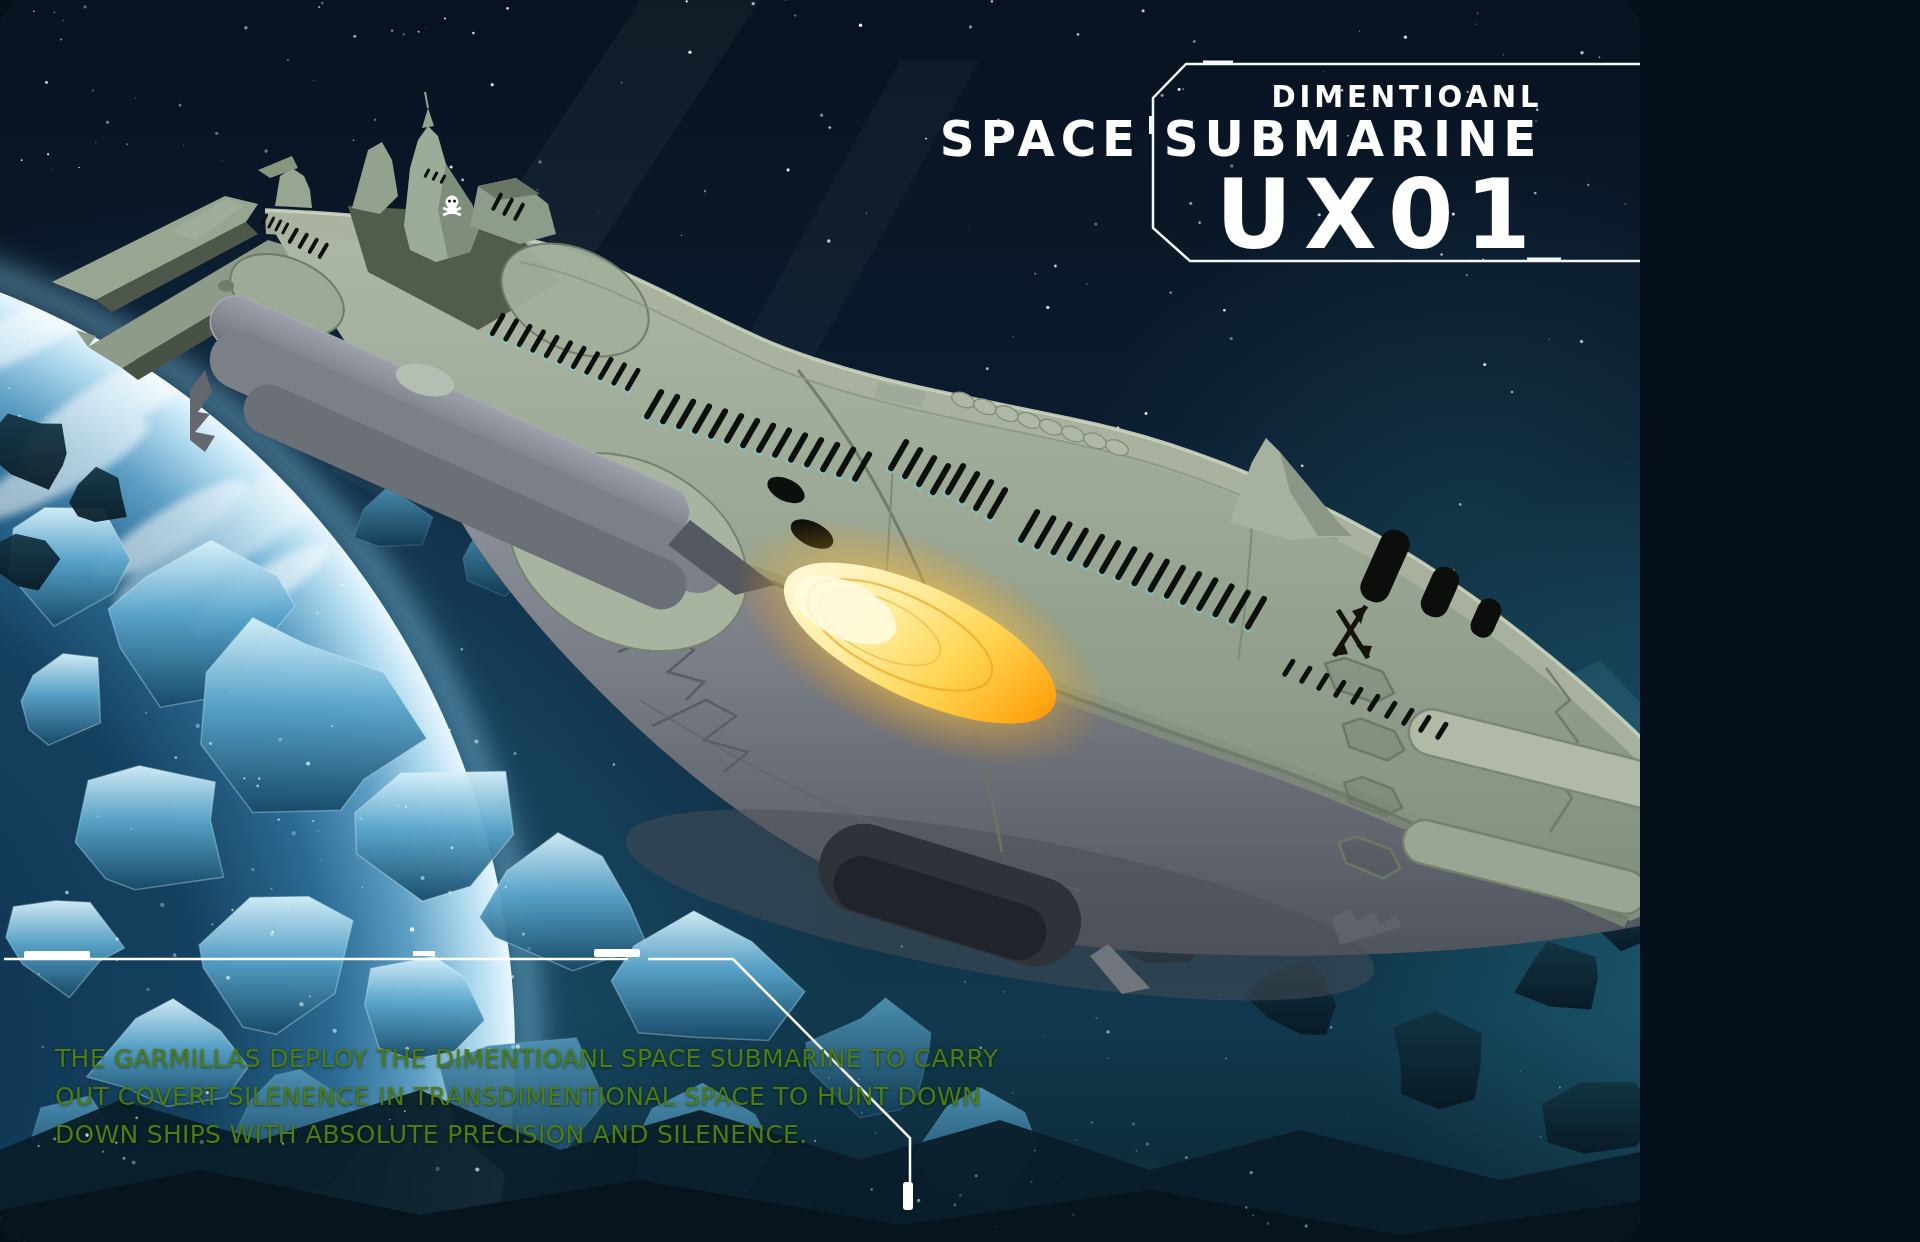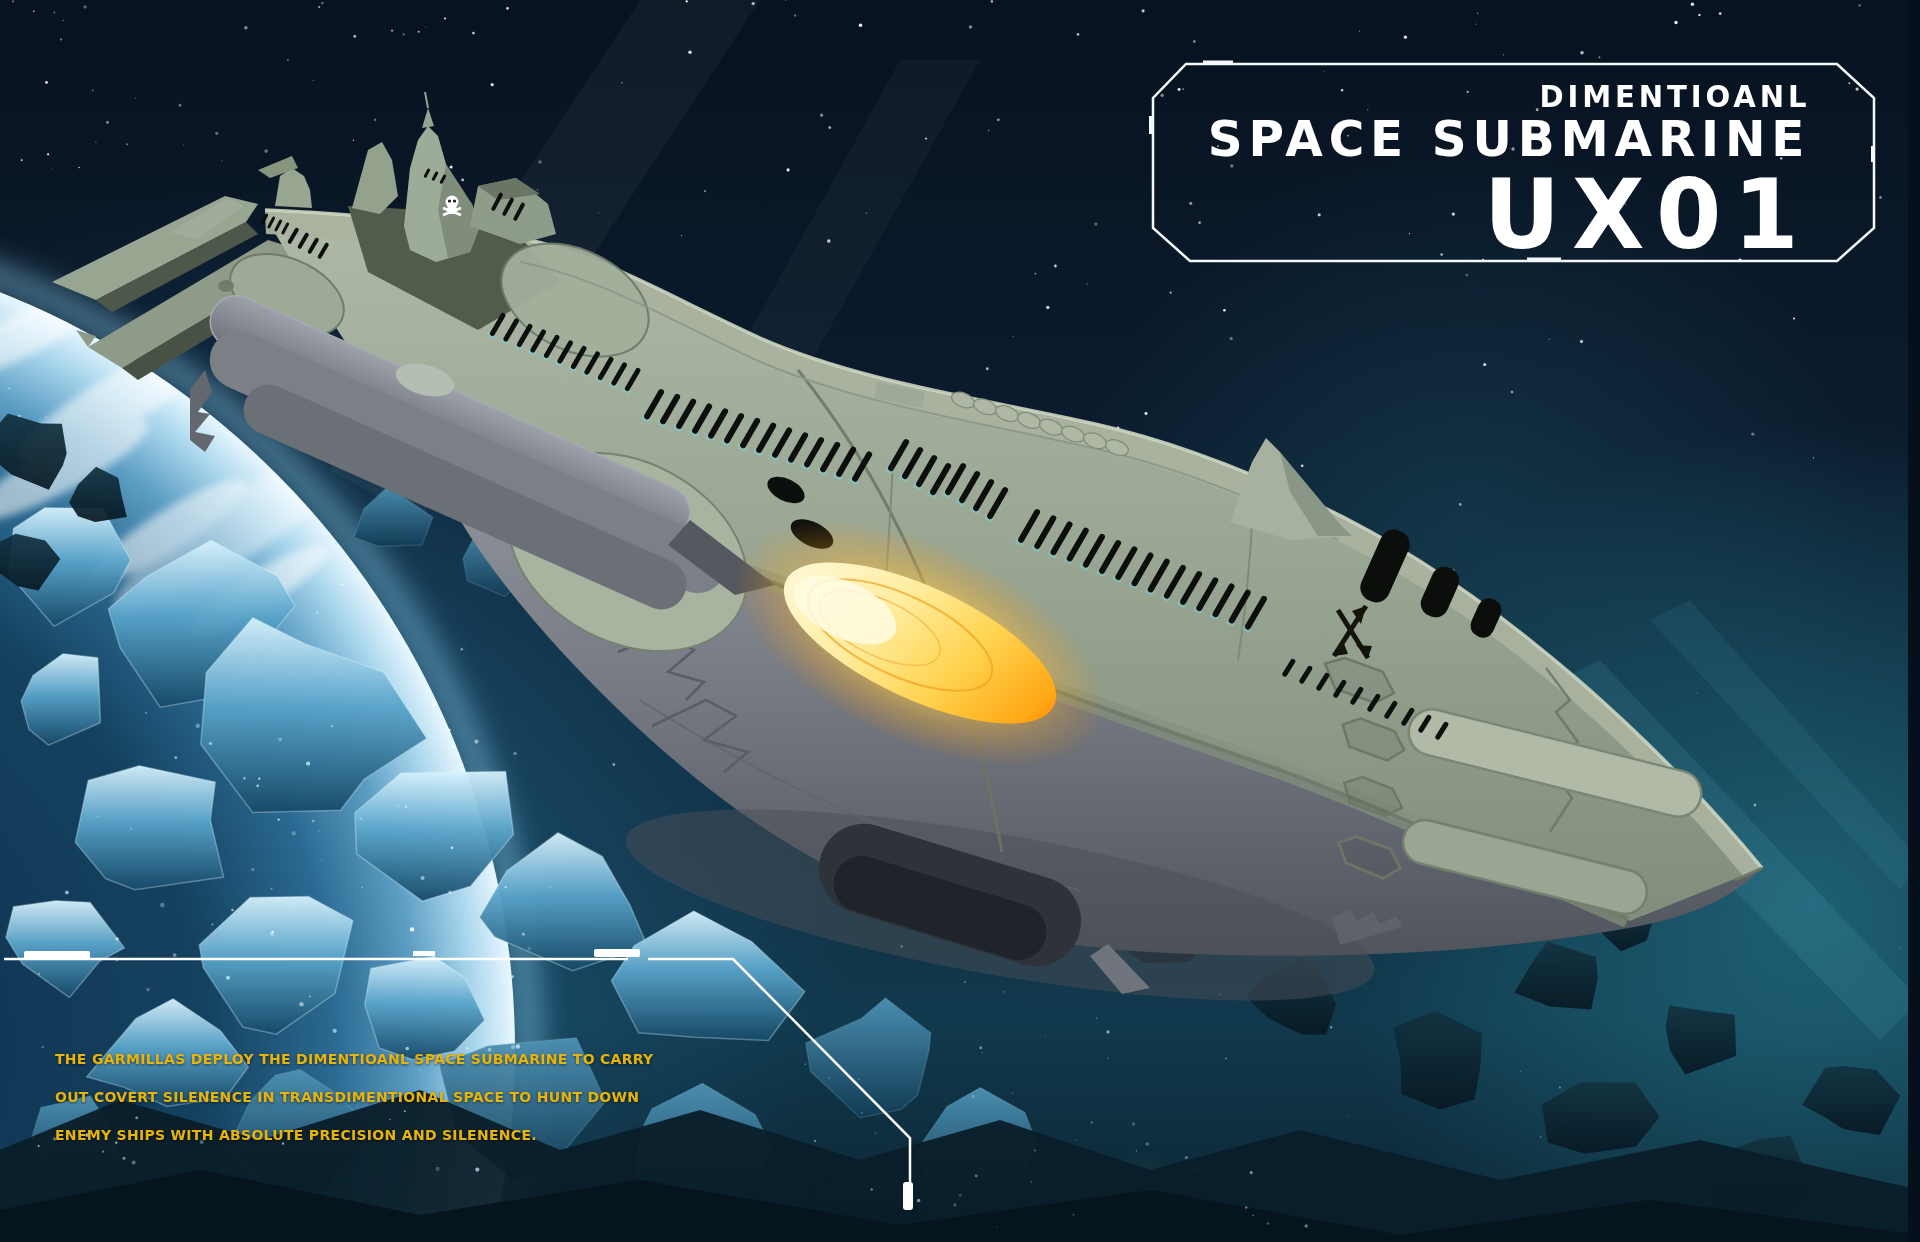--- a/index.html
+++ b/index.html
@@ -1,25 +1,25 @@
 <!DOCTYPE html>
 <html><head>
 <meta charset="utf-8">
 <style>
   html,body{margin:0;padding:0;background:#05101c;}
-  .poster{position:relative;width:1908px;height:1242px;overflow:hidden;
-    font-family:"DejaVu Sans","Liberation Sans",sans-serif;background:#0a1726;}
+  .poster{position:relative;width:1640px;height:1242px;overflow:hidden;
+    font-family:"DejaVu Sans","Liberation Sans",sans-serif;background:#0a1726;border-radius:28px;}
   .poster svg{position:absolute;left:0;top:0;}
   .title-block{position:absolute;top:82px;right:98px;text-align:right;color:#fff;
     display:flex;flex-direction:column;align-items:flex-end;transform:scaleX(.97);transform-origin:right top;}
   .kicker{font-size:30px;font-weight:bold;letter-spacing:4px;line-height:1;}
   .main-title{font-size:50px;font-weight:bold;letter-spacing:6px;line-height:1.02;margin-top:2px;white-space:nowrap;}
   .model{font-size:97px;font-weight:bold;letter-spacing:12px;line-height:.82;margin-top:10px;}
-  .desc{position:absolute;left:55px;top:1040px;width:680px;color:#eab308;
-    font-size:14px;font-weight:bold;line-height:38px;letter-spacing:.3px;
+  .desc{position:absolute;left:55px;top:1040px;width:680px;color:#4d7c0f;
+    font-size:25px;font-weight:normal;line-height:38px;letter-spacing:.3px;
     text-shadow:0 1px 3px rgba(0,0,0,.55);}
   .desc div{white-space:nowrap;}
 </style>
 </head>
 <body>
 
 <div class="poster">
 <svg id="scene" width="1920" height="1242" viewBox="0 0 1920 1242">
   <defs>
     <linearGradient id="skyG" x1="0" y1="0" x2="0" y2="1">
@@ -775,15 +775,15 @@
 
 <div class="title-block">
   <div class="kicker">DIMENTIOANL</div>
   <div class="main-title">SPACE SUBMARINE</div>
   <div class="model">UX01</div>
 </div>
 
 <div class="desc">
   <div>THE GARMILLAS DEPLOY THE DIMENTIOANL SPACE SUBMARINE TO CARRY</div>
   <div>OUT COVERT SILENENCE IN TRANSDIMENTIONAL SPACE TO HUNT DOWN</div>
-  <div>ENEMY SHIPS WITH ABSOLUTE PRECISION AND SILENENCE.</div>
+  <div>DOWN SHIPS WITH ABSOLUTE PRECISION AND SILENENCE.</div>
 </div>
 </div>
 
 </body></html>

